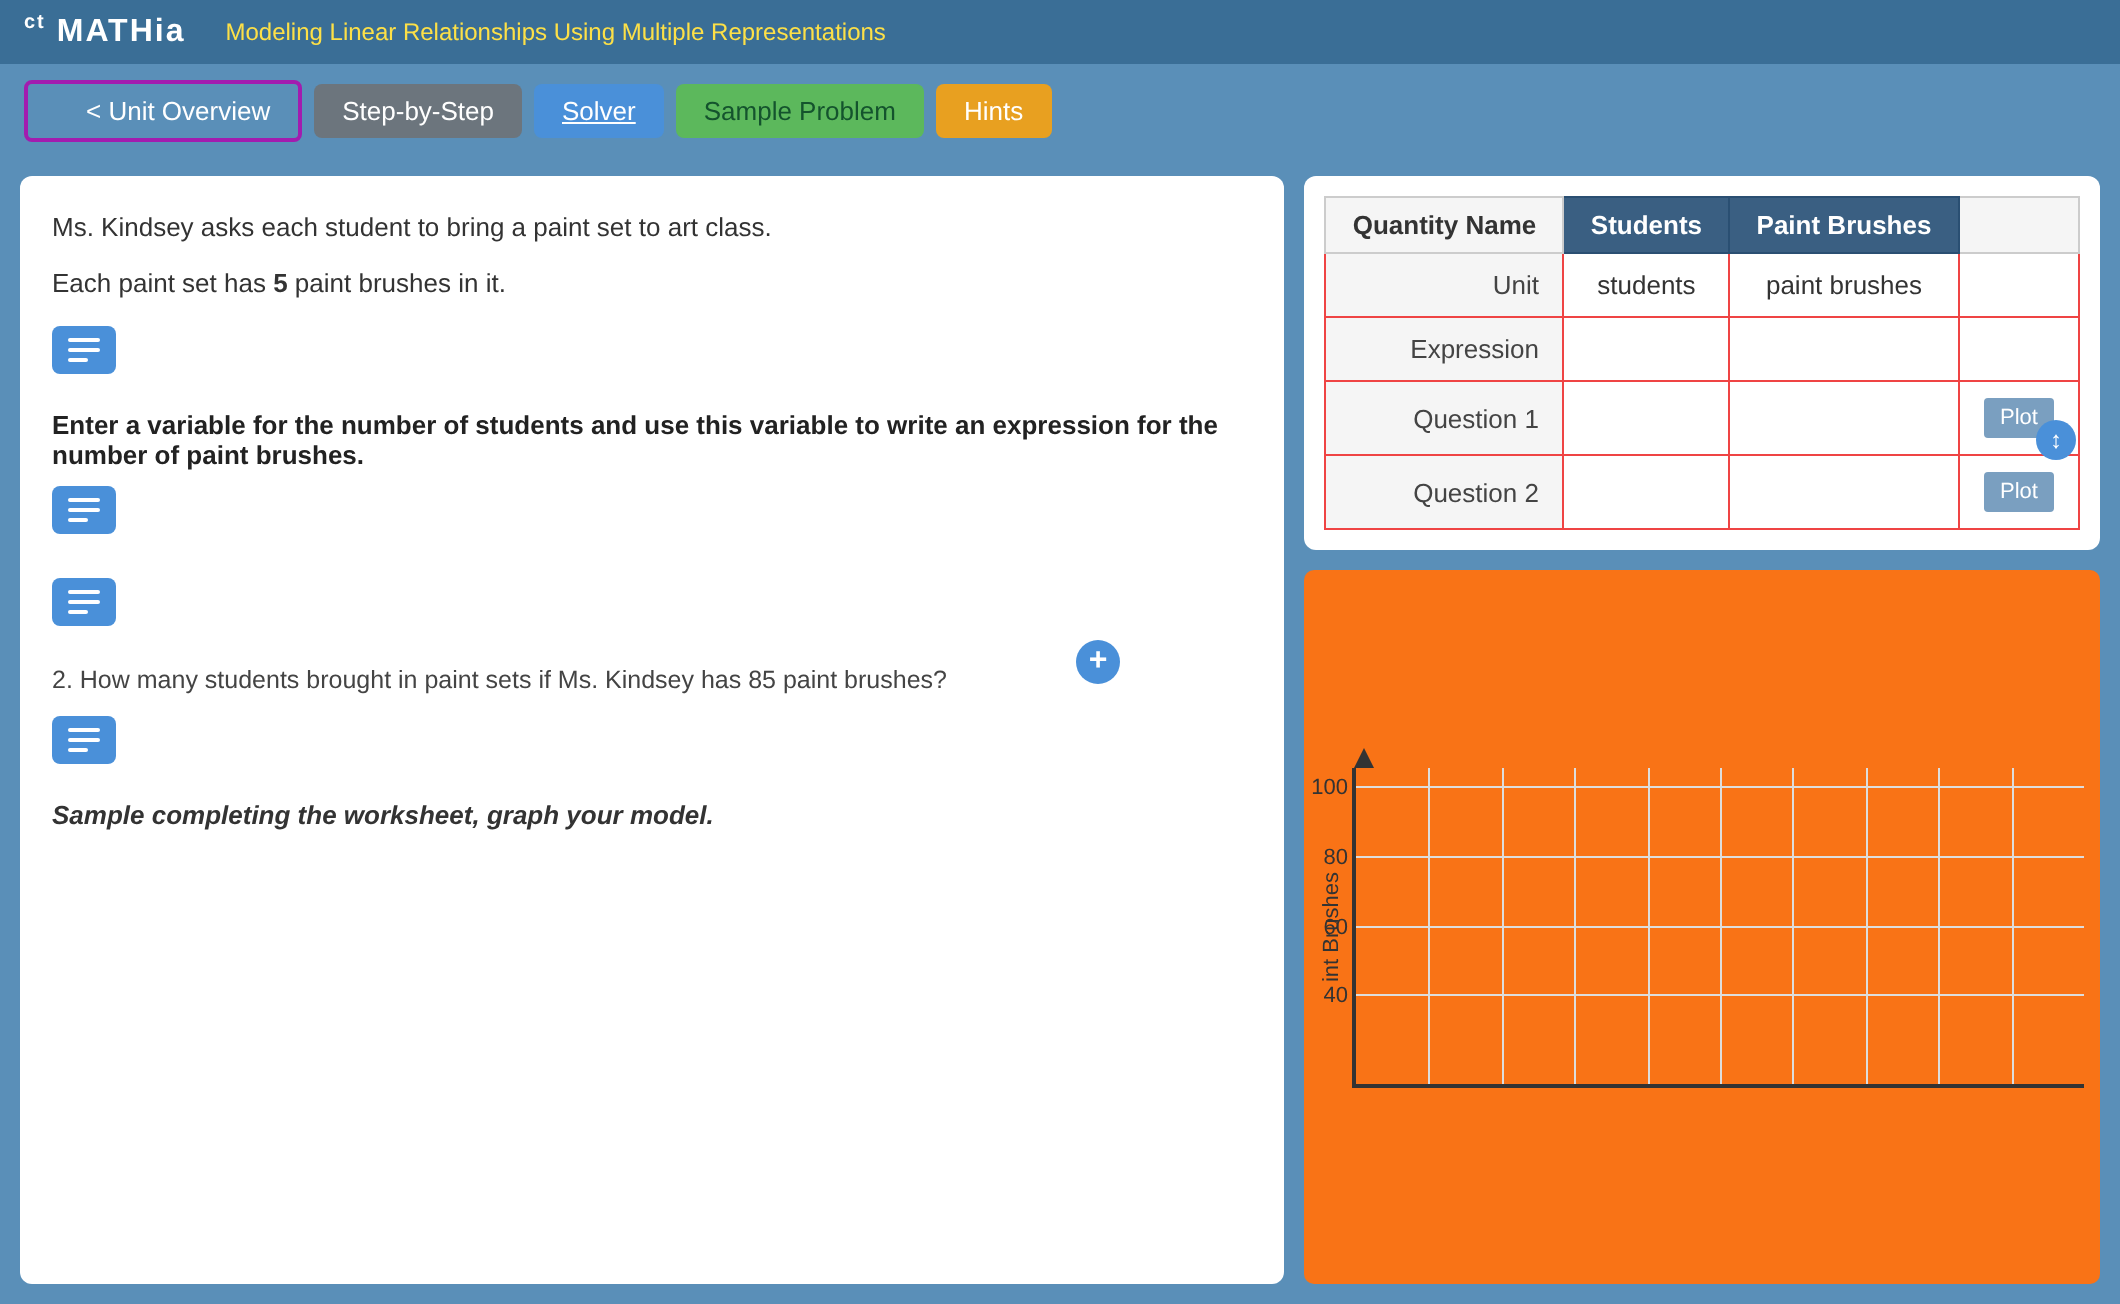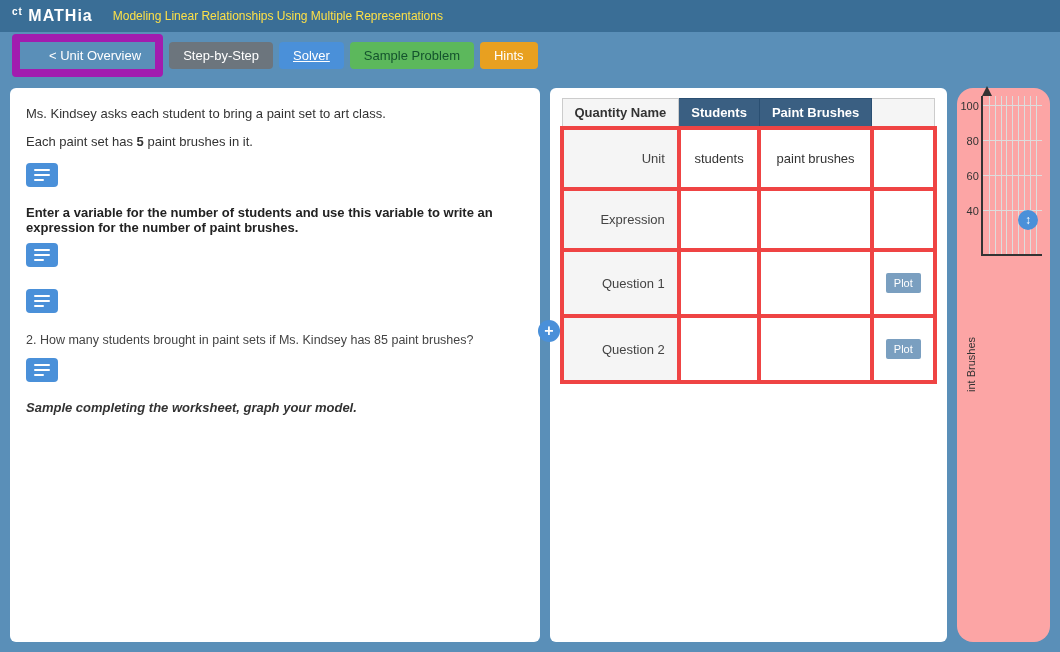--- a/index.html
+++ b/index.html
@@ -50,21 +50,21 @@
       border: none;
       border-radius: 4px;
       padding: 6px 14px;
       font-size: 13px;
       cursor: pointer;
       font-weight: 500;
     }
     .btn-outline {
       background: transparent;
       color: white;
-      border: 8px solid #a21caf;
+      border: 2px solid #a21caf;
       padding-left: 29px;
     }
     .btn-gray {
       background: #6c757d;
       color: white;
     }
     .btn-blue {
       background: #4a90d9;
       color: white;
       text-decoration: underline;
@@ -85,21 +85,21 @@
       background: #5a8fb8;
       padding: 10px;
       gap: 10px;
     }
 
     
     .left-panel {
       background: white;
       border-radius: 6px;
       padding: 16px;
-      width: 530px;
+      width: 632px;
       flex-shrink: 0;
       overflow-y: auto;
     }
 
     .problem-text {
       font-size: 13px;
       color: #333;
       line-height: 1.5;
       margin-bottom: 8px;
     }
@@ -147,21 +147,21 @@
       font-weight: bold;
       color: #333;
       margin-top: 10px;
       font-style: italic;
     }
 
     
     .right-panel {
       flex: 1;
       display: flex;
-      flex-direction: row;
+      flex-direction: column;
       gap: 10px;
       position: relative;
     }
 
     
     .table-container {
       background: white;
       border-radius: 6px;
       padding: 10px;
     }
@@ -173,22 +173,22 @@
     }
     .data-table th {
       background: #3a5f82;
       color: white;
       padding: 6px 12px;
       text-align: center;
       font-weight: bold;
       border: 1px solid #2a4f72;
     }
     .data-table td {
-      border: 4px solid #ef4444;
-      padding: 21px 12px;
+      border: 1px solid #ef4444;
+      padding: 8px 12px;
       text-align: center;
       color: #333;
     }
     .data-table td.row-label {
       text-align: right;
       background: #f5f5f5;
       font-weight: normal;
       color: #444;
     }
     .data-table tr td.empty-cell {
@@ -200,26 +200,26 @@
       color: white;
       border: none;
       padding: 4px 8px;
       font-size: 11px;
       cursor: pointer;
       border-radius: 2px;
     }
 
     
     .graph-container {
-      background: #fca5a5;
-      border-radius: 16px;
+      background: #f97316;
+      border-radius: 5px;
       padding: 8px;
       flex: 1;
       display: flex;
-      align-items: flex-start;
+      align-items: center;
     }
 
     .graph-y-label {
       writing-mode: vertical-rl;
       transform: rotate(180deg);
       font-size: 11px;
       color: #333;
       text-align: center;
       margin-right: 4px;
       align-self: center;

